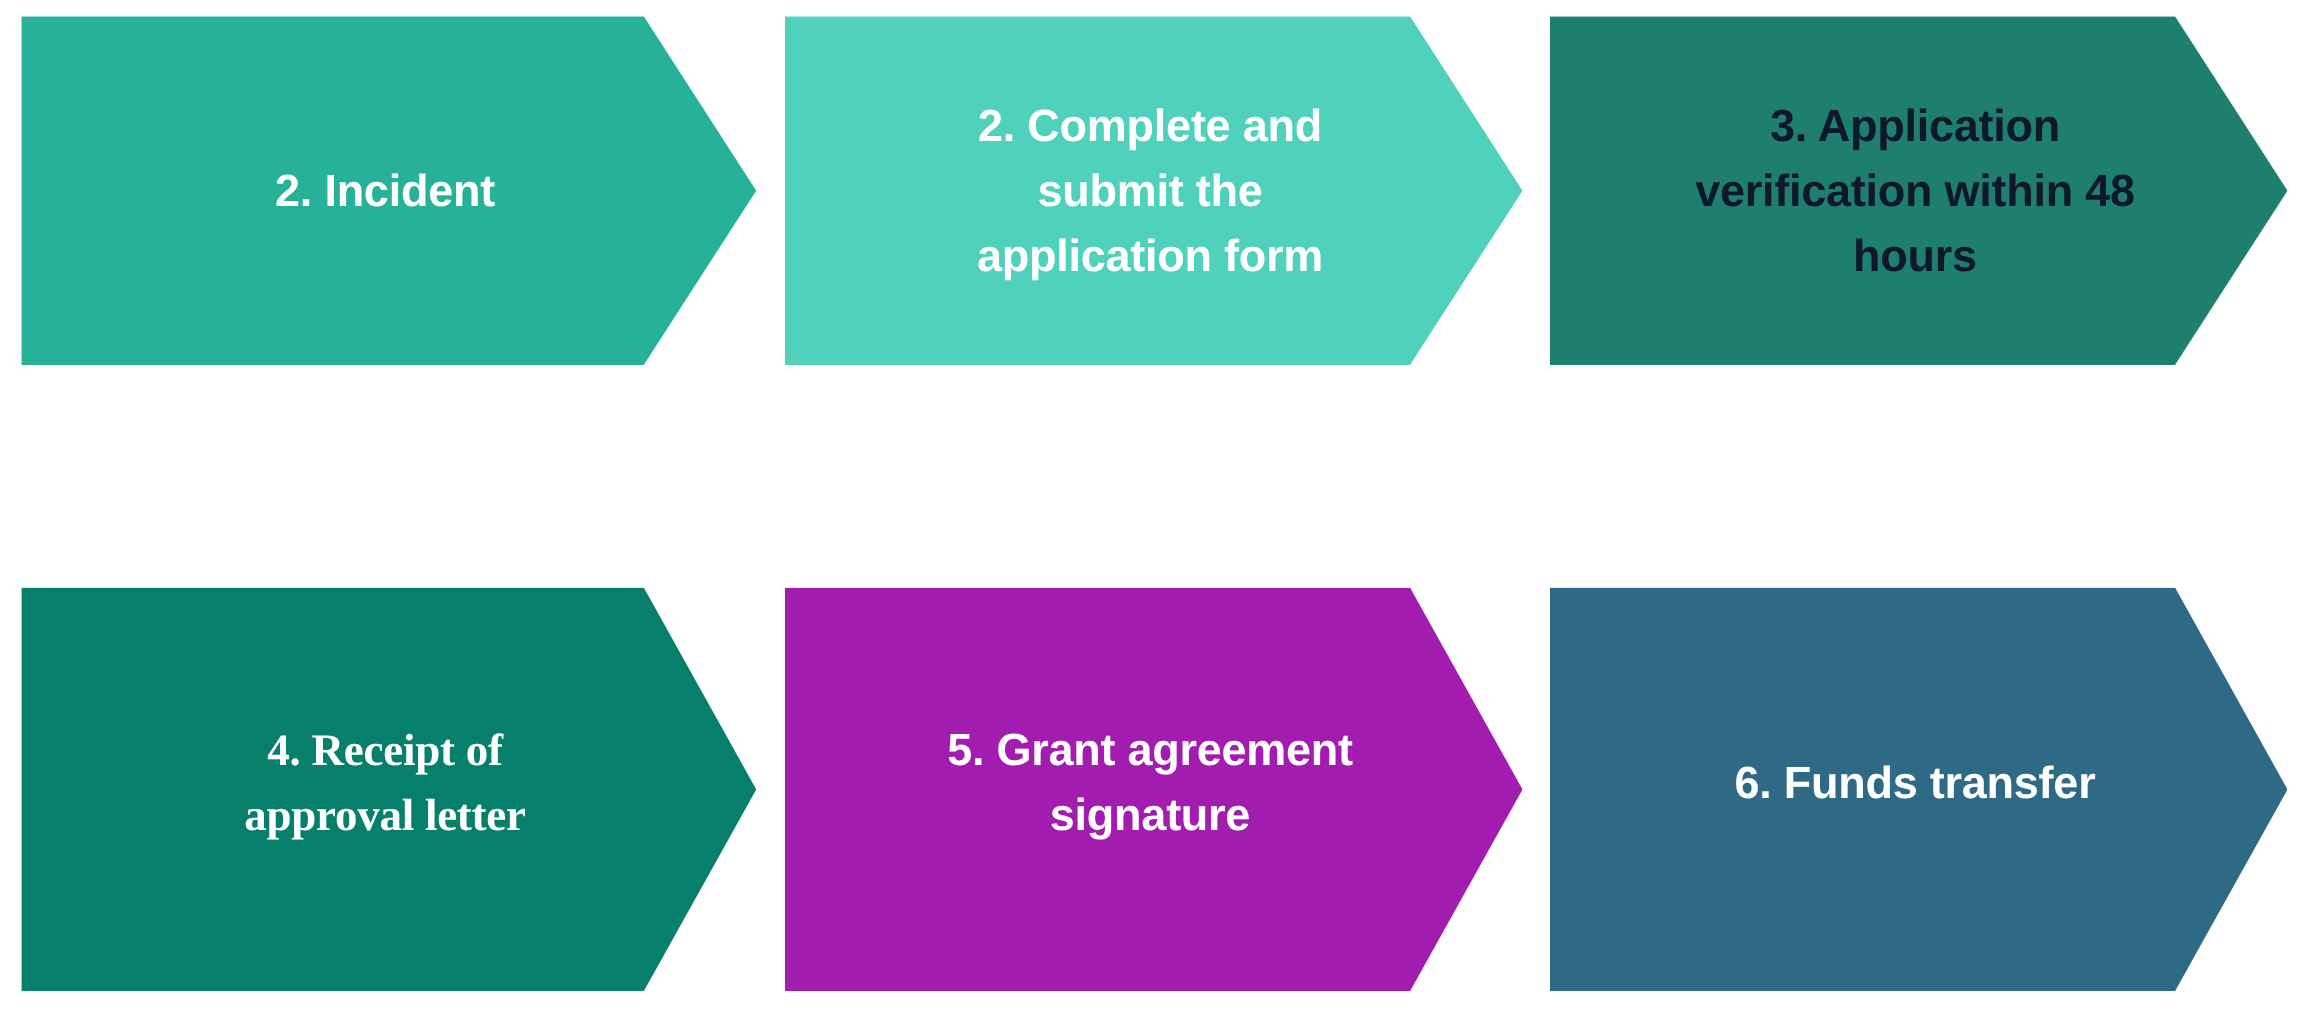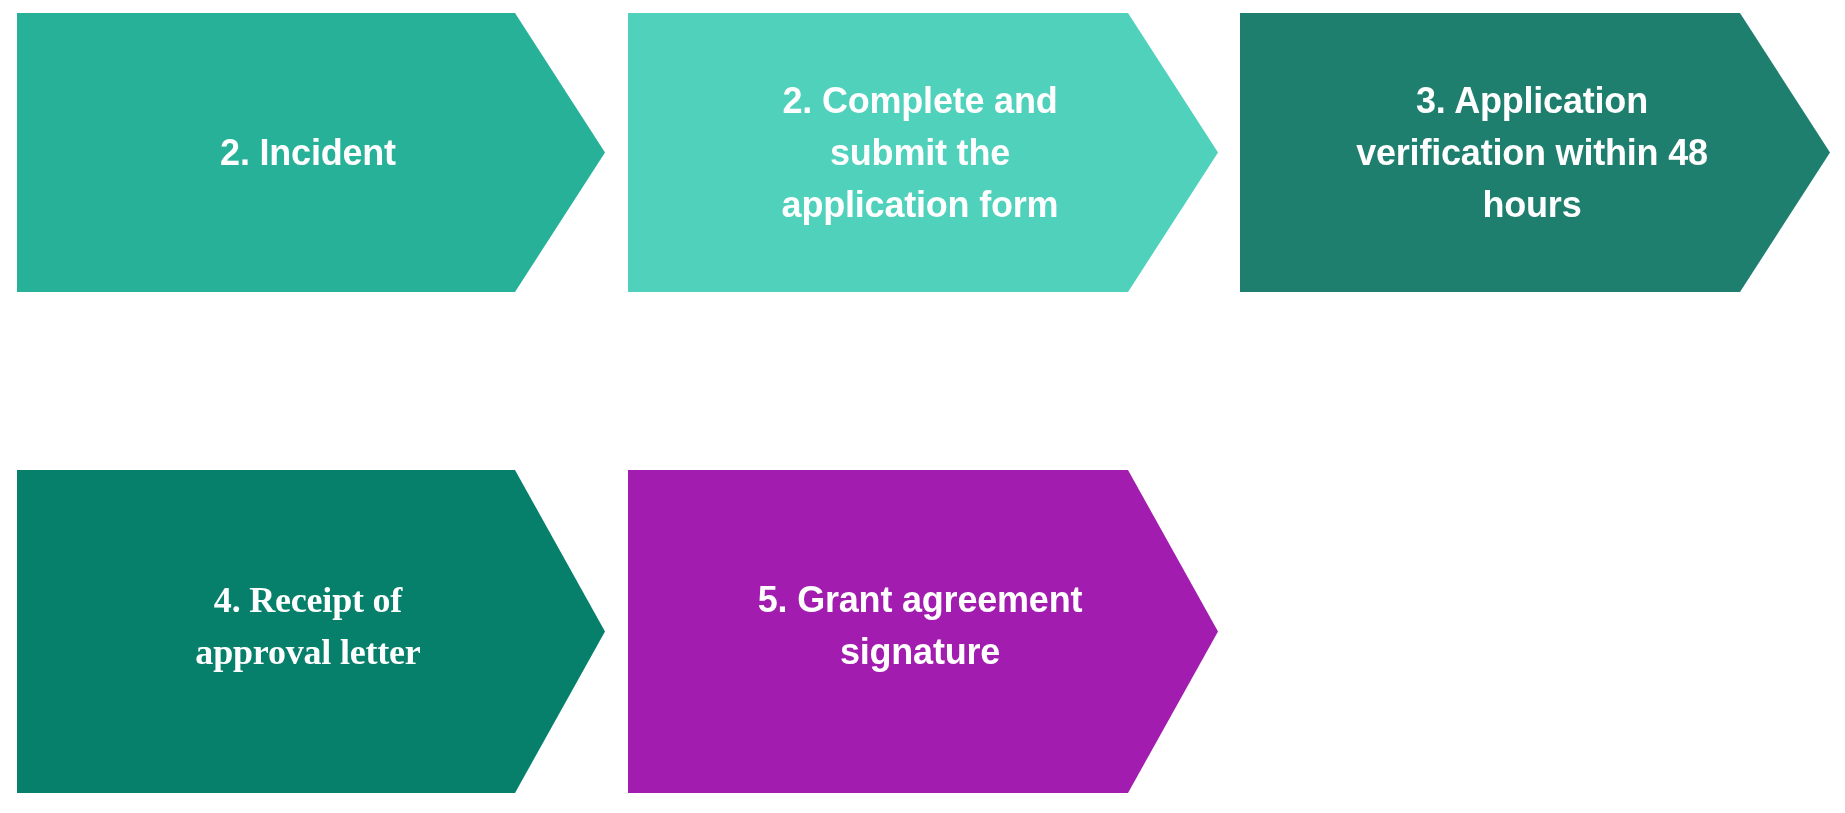--- a/index.html
+++ b/index.html
@@ -56,29 +56,32 @@
     <div class="chevron-label" style="color: rgb(255, 255, 255);">2. Incident</div>
   </div>
 
   <div class="chevron row1 col2" style="background-color: rgb(79, 209, 188);">
     <div class="chevron-label" style="color: rgb(255, 255, 255);">2. Complete and
 submit the
 application form</div>
   </div>
 
   <div class="chevron row1 col3" style="background-color: rgb(30, 127, 110);">
-    <div class="chevron-label" style="color: #ffffff;">3. Application
+    <div class="chevron-label" style="color: #0f172a;">3. Application
 verification within 48
 hours</div>
   </div>
 
   <div class="chevron row2 col1" style="background-color: rgb(7, 128, 107); font-family: Liberation Serif, serif;">
     <div class="chevron-label lbl-shift-up" style="color: rgb(255, 255, 255);">4. Receipt of
 approval letter</div>
   </div>
 
   <div class="chevron row2 col2" style="background-color: #a21caf;">
     <div class="chevron-label lbl-shift-up" style="color: rgb(255, 255, 255);">5. Grant agreement
 signature</div>
   </div>
 
+  <div class="chevron row2 col3" style="background-color: rgb(46, 106, 134);">
+    <div class="chevron-label lbl-shift-up" style="color: rgb(255, 255, 255);">6. Funds transfer</div>
+  </div>
 
 </div>
 
 </body></html>

